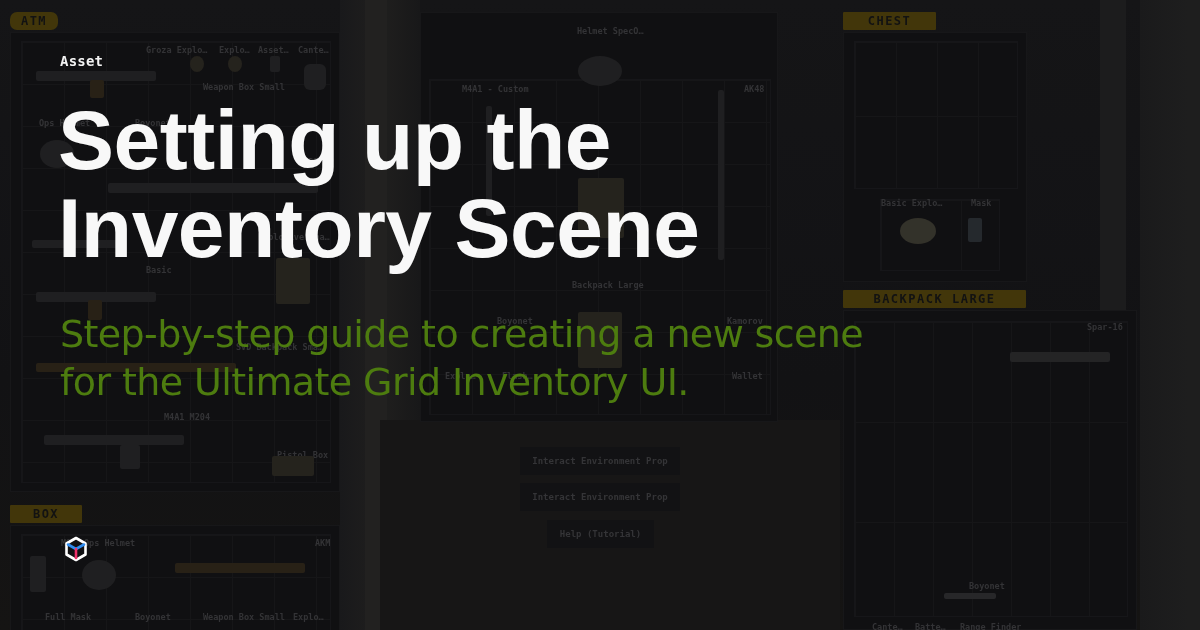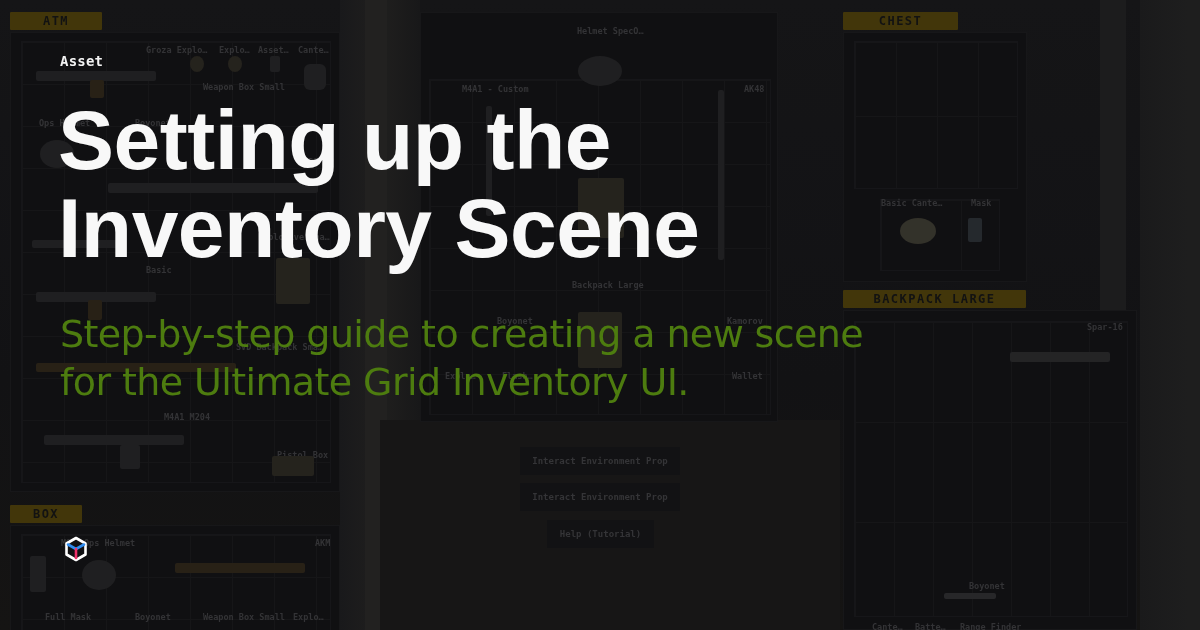--- a/index.html
+++ b/index.html
@@ -42,21 +42,21 @@
 </head>
 <body>
 
 <div class="bg">
   <div class="bg-scene-left"></div>
   <div class="bg-post"></div>
   <div class="bg-scene-mid"></div>
   <div class="bg-pillar"></div>
   <div class="bg-scene-right"></div>
 
-  <div class="panel-tag" style="left:10px;top:12px;width:92px;">ATM</div>
+  <div class="panel-tag" style="left:10px;top:12px;width:48px;border-radius:7px;">ATM</div>
   <div class="panel" style="left:10px;top:32px;width:330px;height:460px;">
     <div class="grid" style="left:10px;top:8px;width:310px;height:442px;"></div>
   </div>
   <span class="item-label" style="left:146px;top:45px;">Groza Explo…</span>
   <span class="item-label" style="left:219px;top:45px;">Explo…</span>
   <span class="item-label" style="left:258px;top:45px;">Asset…</span>
   <span class="item-label" style="left:298px;top:45px;">Cante…</span>
   <div class="item-shape olive round" style="left:190px;top:56px;width:14px;height:16px;"></div>
   <div class="item-shape olive round" style="left:228px;top:56px;width:14px;height:16px;"></div>
   <div class="item-shape" style="left:270px;top:56px;width:10px;height:16px;"></div>
@@ -98,26 +98,26 @@
   <span class="item-label" style="left:727px;top:316px;">Kamorov</span>
   <div class="item-shape olive" style="left:578px;top:312px;width:44px;height:56px;"></div>
   <span class="item-label" style="left:445px;top:371px;">Explo…</span>
   <span class="item-label" style="left:502px;top:371px;">Flash…</span>
   <span class="item-label" style="left:732px;top:371px;">Wallet</span>
 
   <div class="ui-btn" style="left:520px;top:447px;width:160px;height:28px;">Interact Environment Prop</div>
   <div class="ui-btn" style="left:520px;top:483px;width:160px;height:28px;">Interact Environment Prop</div>
   <div class="ui-btn" style="left:547px;top:520px;width:107px;height:28px;">Help (Tutorial)</div>
 
-  <div class="panel-tag" style="left:843px;top:12px;width:115px;text-align:center;">CHEST</div>
+  <div class="panel-tag" style="left:843px;top:12px;width:93px;text-align:center;">CHEST</div>
   <div class="panel" style="left:843px;top:32px;width:184px;height:250px;">
     <div class="grid" style="left:10px;top:8px;width:164px;height:148px;background-size:41px 74px;"></div>
     <div class="grid" style="left:36px;top:166px;width:120px;height:72px;background-size:80px 72px;"></div>
   </div>
-  <span class="item-label" style="left:881px;top:198px;">Basic Cante…</span>
+  <span class="item-label" style="left:881px;top:198px;">Basic Explo…</span>
   <span class="item-label" style="left:971px;top:198px;">Mask</span>
   <div class="item-shape olive round" style="left:900px;top:218px;width:36px;height:26px;background:#3a382f;"></div>
   <div class="item-shape" style="left:968px;top:218px;width:14px;height:24px;background:#2a2e33;"></div>
 
   <div class="panel-tag" style="left:843px;top:290px;width:183px;">BACKPACK LARGE</div>
   <div class="panel" style="left:843px;top:310px;width:294px;height:320px;">
     <div class="grid" style="left:10px;top:10px;width:274px;height:296px;background-size:39px 100px;"></div>
   </div>
   <span class="item-label" style="left:1087px;top:322px;">Spar-16</span>
   <div class="item-shape" style="left:1010px;top:352px;width:100px;height:10px;background:#28282a;"></div>

